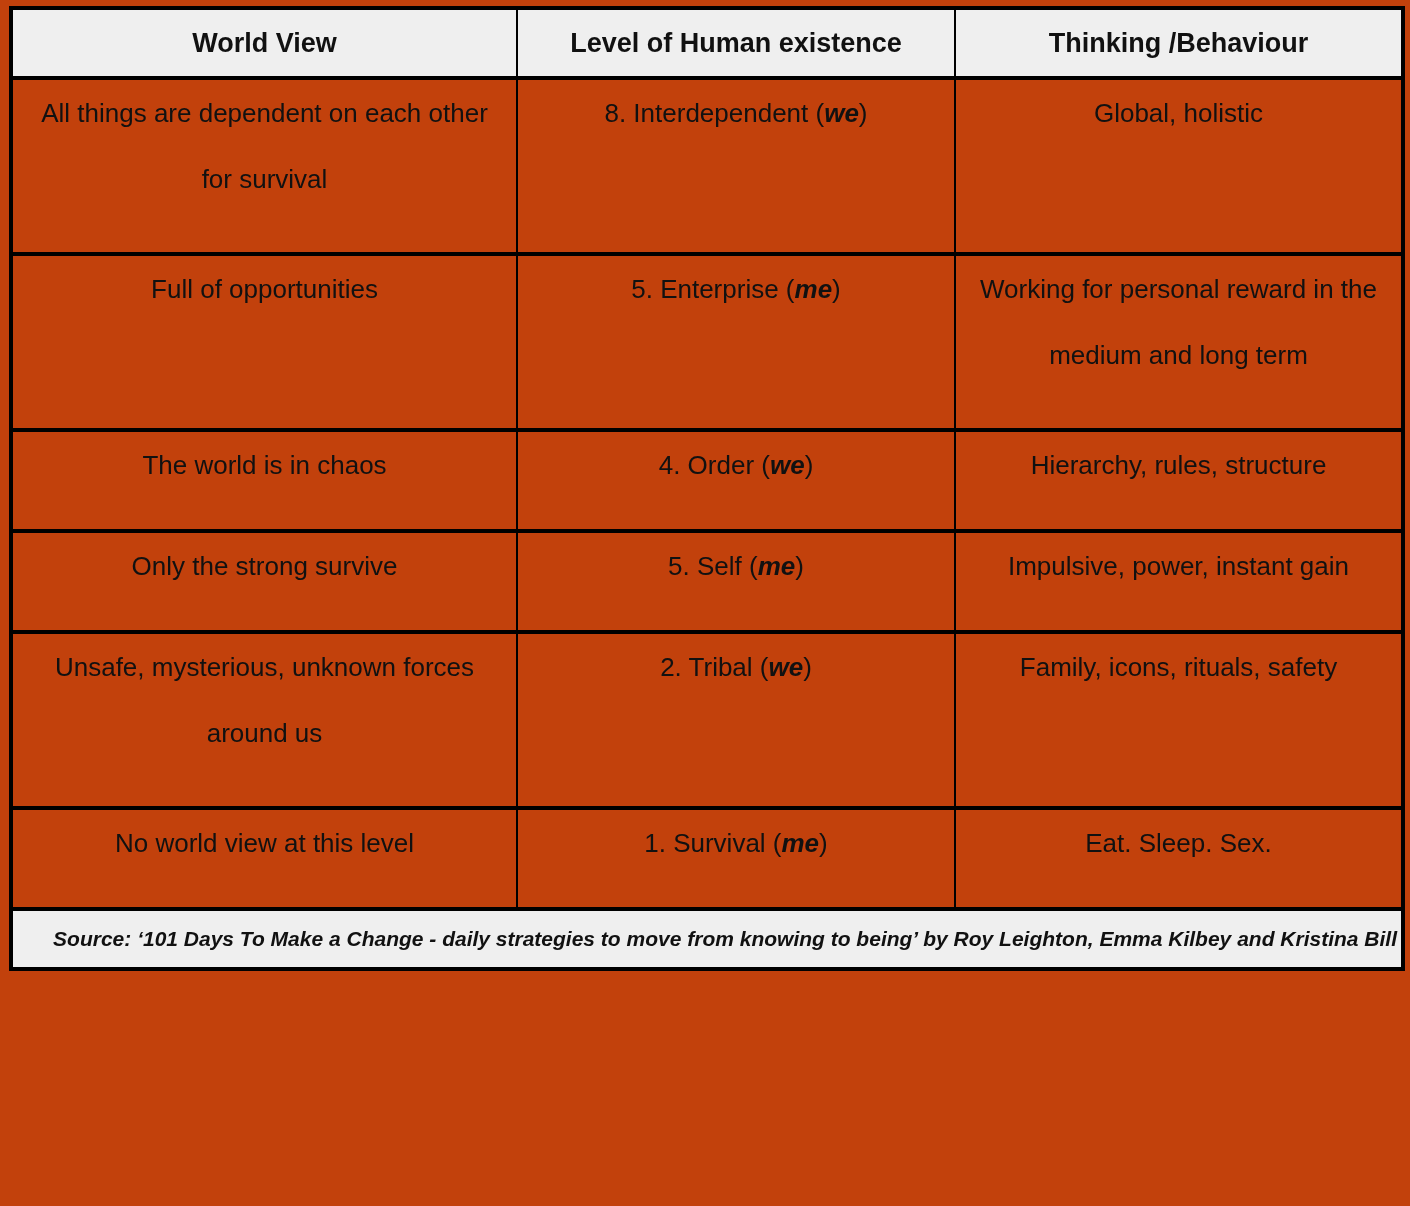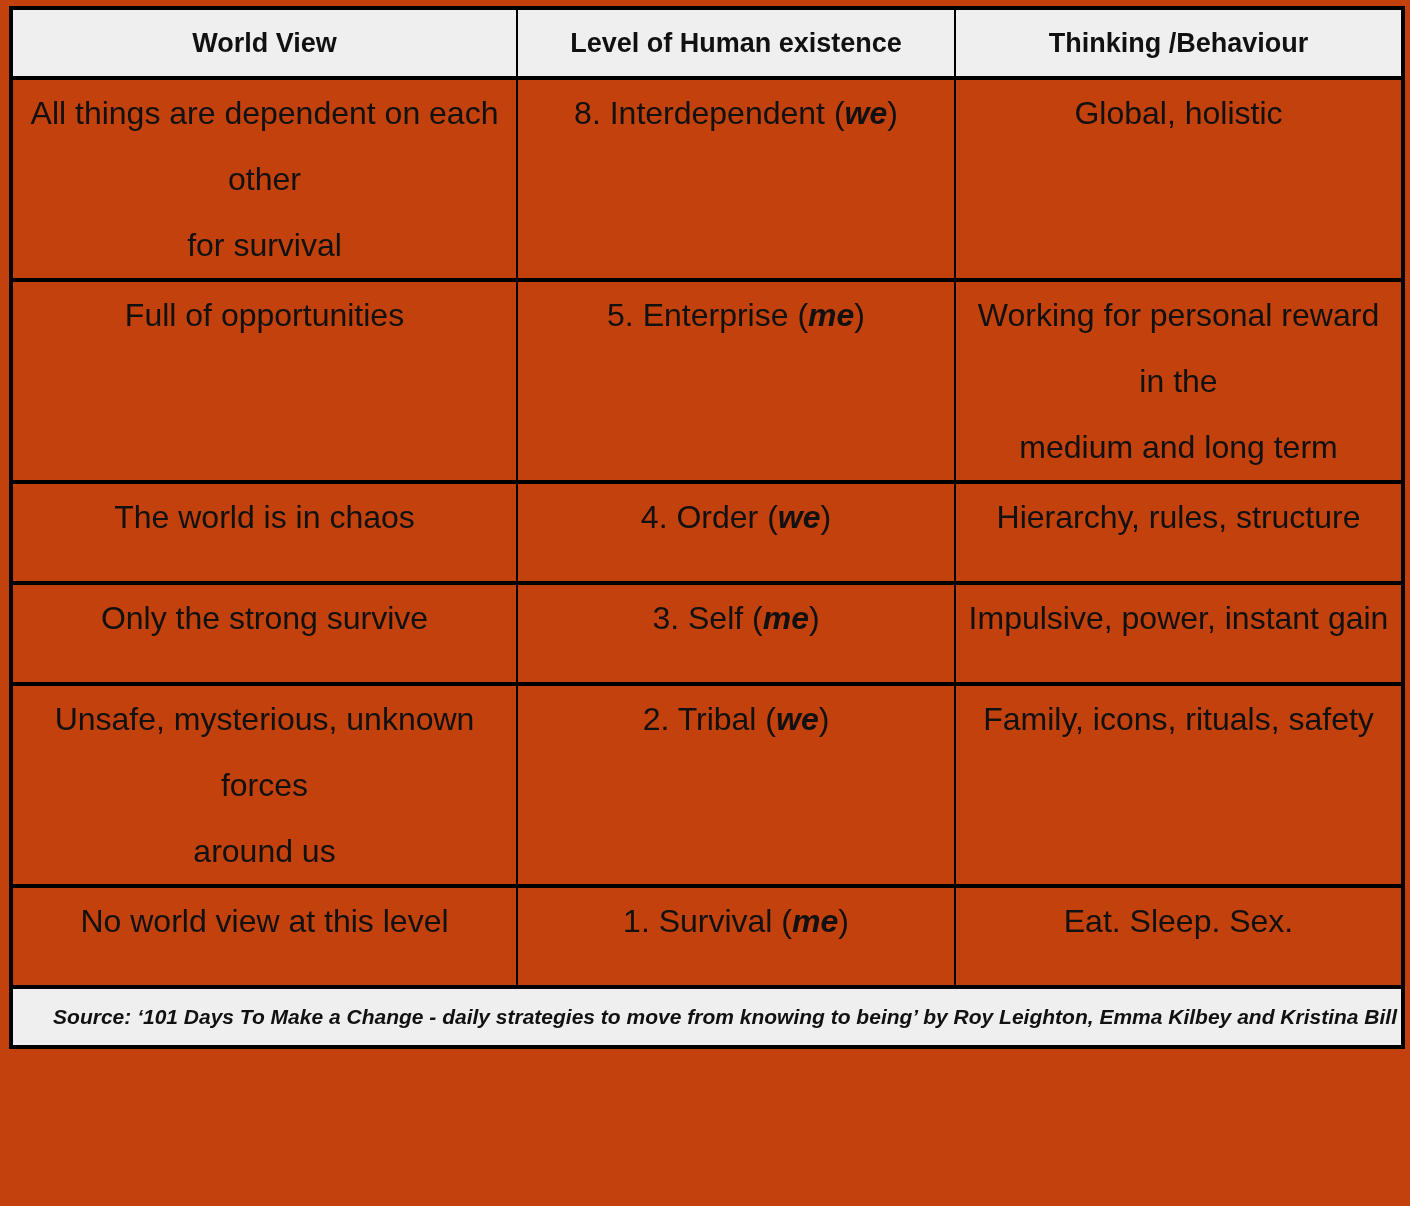--- a/index.html
+++ b/index.html
@@ -31,21 +31,21 @@
     height: 70px;
     font-size: 27px;
     font-weight: bold;
     text-align: center;
     vertical-align: middle;
     padding: 0 6px;
   }
   td.cell {
     vertical-align: top;
     text-align: center;
-    font-size: 32px;
+    font-size: 26px;
     line-height: 66px;
     white-space: pre-line;
     padding: 0 6px;
   }
   tr.short { height: 101px; }
   tr.tall  { height: 176px; }
   .pronoun {
     font-weight: bold;
     font-style: italic;
   }
@@ -96,21 +96,21 @@
       </tr>
 
       <tr class="short">
         <td class="cell">The world is in chaos</td>
         <td class="cell"><span>4. Order (</span><span class="pronoun">we</span><span>)</span></td>
         <td class="cell">Hierarchy, rules, structure</td>
       </tr>
 
       <tr class="short">
         <td class="cell">Only the strong survive</td>
-        <td class="cell"><span>3. Self (</span><span class="pronoun">me</span><span>)</span></td>
+        <td class="cell"><span>5. Self (</span><span class="pronoun">me</span><span>)</span></td>
         <td class="cell">Impulsive, power, instant gain</td>
       </tr>
 
       <tr class="tall">
         <td class="cell">Unsafe, mysterious, unknown forces
 around us</td>
         <td class="cell"><span>2. Tribal (</span><span class="pronoun">we</span><span>)</span></td>
         <td class="cell">Family, icons, rituals, safety</td>
       </tr>
 

